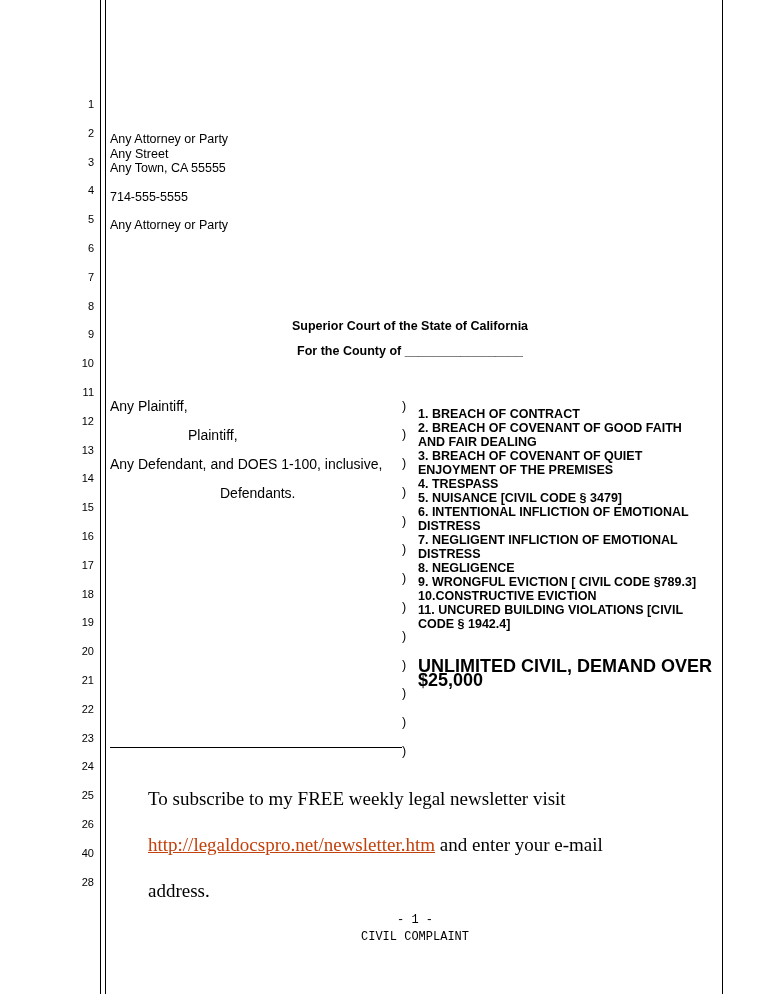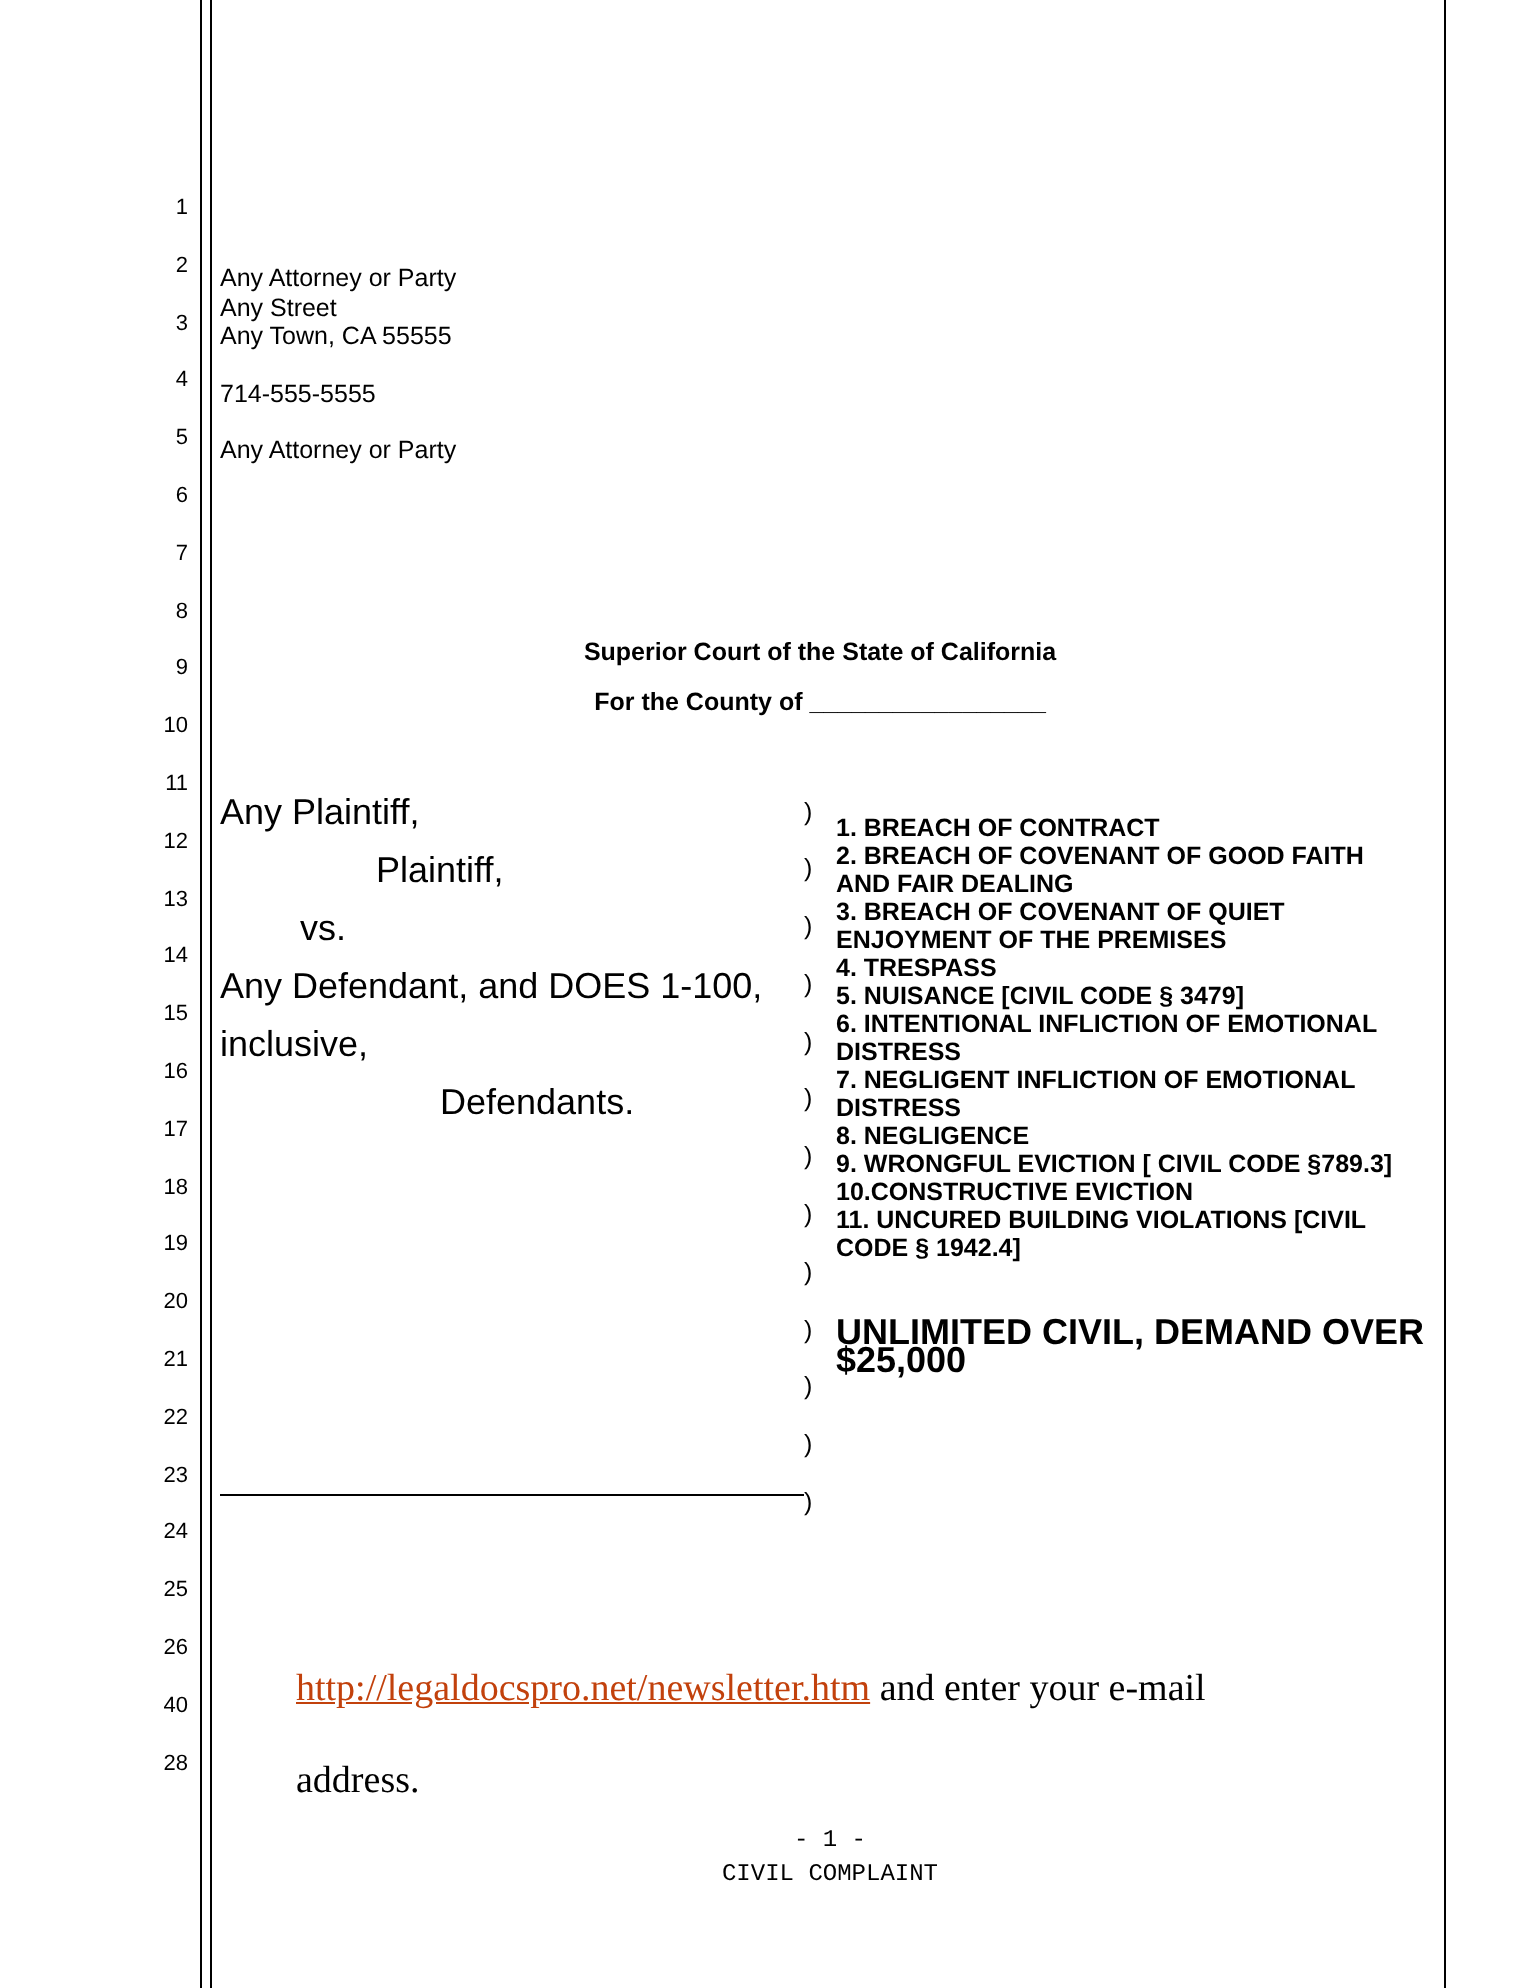--- a/index.html
+++ b/index.html
@@ -85,21 +85,21 @@
   .caption-table {
     position: relative;
     margin-top: 34px;
     height: 362px;
   }
   .party-col {
     position: absolute;
     left: 0;
     top: 0;
     width: 290px;
-    font-size: 18px;
+    font-size: 14px;
     line-height: 29px;
   }
   .party-col .indent1 { padding-left: 78px; }
   .party-col .indent2 { padding-left: 40px; }
   .party-col .indent3 { padding-left: 110px; }
   .paren-col {
     position: absolute;
     left: 292px;
     top: 0;
     width: 14px;
@@ -219,21 +219,20 @@
     </div>
 
     <div class="court-title">Superior Court of the State of California</div>
     <div class="court-county">For the County of _________________</div>
 
     <div class="caption-table">
 
       <div class="party-col">
         <div>Any Plaintiff,</div>
         <div class="indent1">Plaintiff,</div>
-        <div class="indent2">vs.</div>
         <div>Any Defendant, and DOES 1-100, inclusive,</div>
         <div class="indent3">Defendants.</div>
       </div>
 
       <div class="paren-col">
         <div>)</div>
         <div>)</div>
         <div>)</div>
         <div>)</div>
         <div>)</div>
@@ -266,21 +265,21 @@
           <div>11. UNCURED BUILDING VIOLATIONS [CIVIL</div>
           <div>CODE § 1942.4]</div>
         </div>
         <div class="demand">UNLIMITED CIVIL, DEMAND OVER $25,000</div>
       </div>
 
       <div class="caption-underline"></div>
     </div>
 
     <div class="newsletter">
-      <br>
+      <span>To subscribe to my FREE weekly legal newsletter visit</span><br>
       <a href="#">http://legaldocspro.net/newsletter.htm</a><span> and enter your e-mail</span><br>
       <span>address.</span>
     </div>
 
   </div>
 
   <div class="footer">
     <div>-  1  -</div>
     <div>CIVIL COMPLAINT</div>
   </div>

